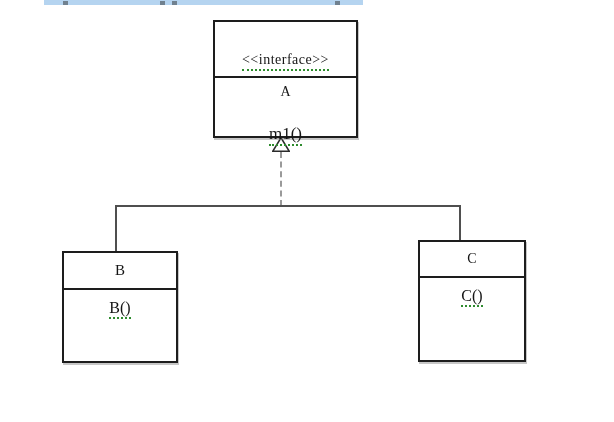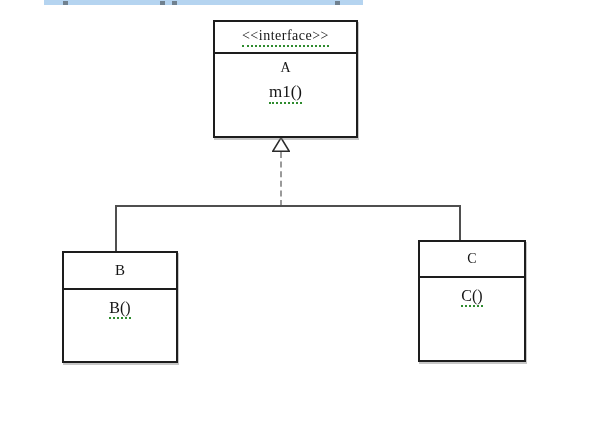--- a/index.html
+++ b/index.html
@@ -34,27 +34,27 @@
     text-align:center;
   }
   .box-iface{left:213px;top:20px;width:145px;height:118px;}
   .box-b{left:62px;top:251px;width:116px;height:112px;}
   .box-c{left:418px;top:240px;width:108px;height:122px;}
 
   .comp-title{
     display:flex;align-items:center;justify-content:center;
     border-bottom:2px solid var(--box-border);box-sizing:border-box;
   }
-  .box-iface .comp-title{height:32px;font-size:14px;letter-spacing:.5px;}
+  .box-iface .comp-title{height:32px;font-size:14px;letter-spacing:.5px;margin-top:24px;}
   .box-b .comp-title{height:37px;font-size:15px;}
   .box-c .comp-title{height:36px;font-size:14px;}
 
   .cls-name{font-size:14px;margin-top:6px;}
   .method{margin-top:9px;font-size:16px;}
-  .box-iface .method{font-size:17px;margin-top:6px;}
+  .box-iface .method{font-size:17px;margin-top:24px;}
   .squiggle{
     border-bottom:2px dotted var(--spellcheck-underline);
     padding-bottom:1px;
   }
 </style>
 </head>
 <body>
 
 <div class="canvas">
 

